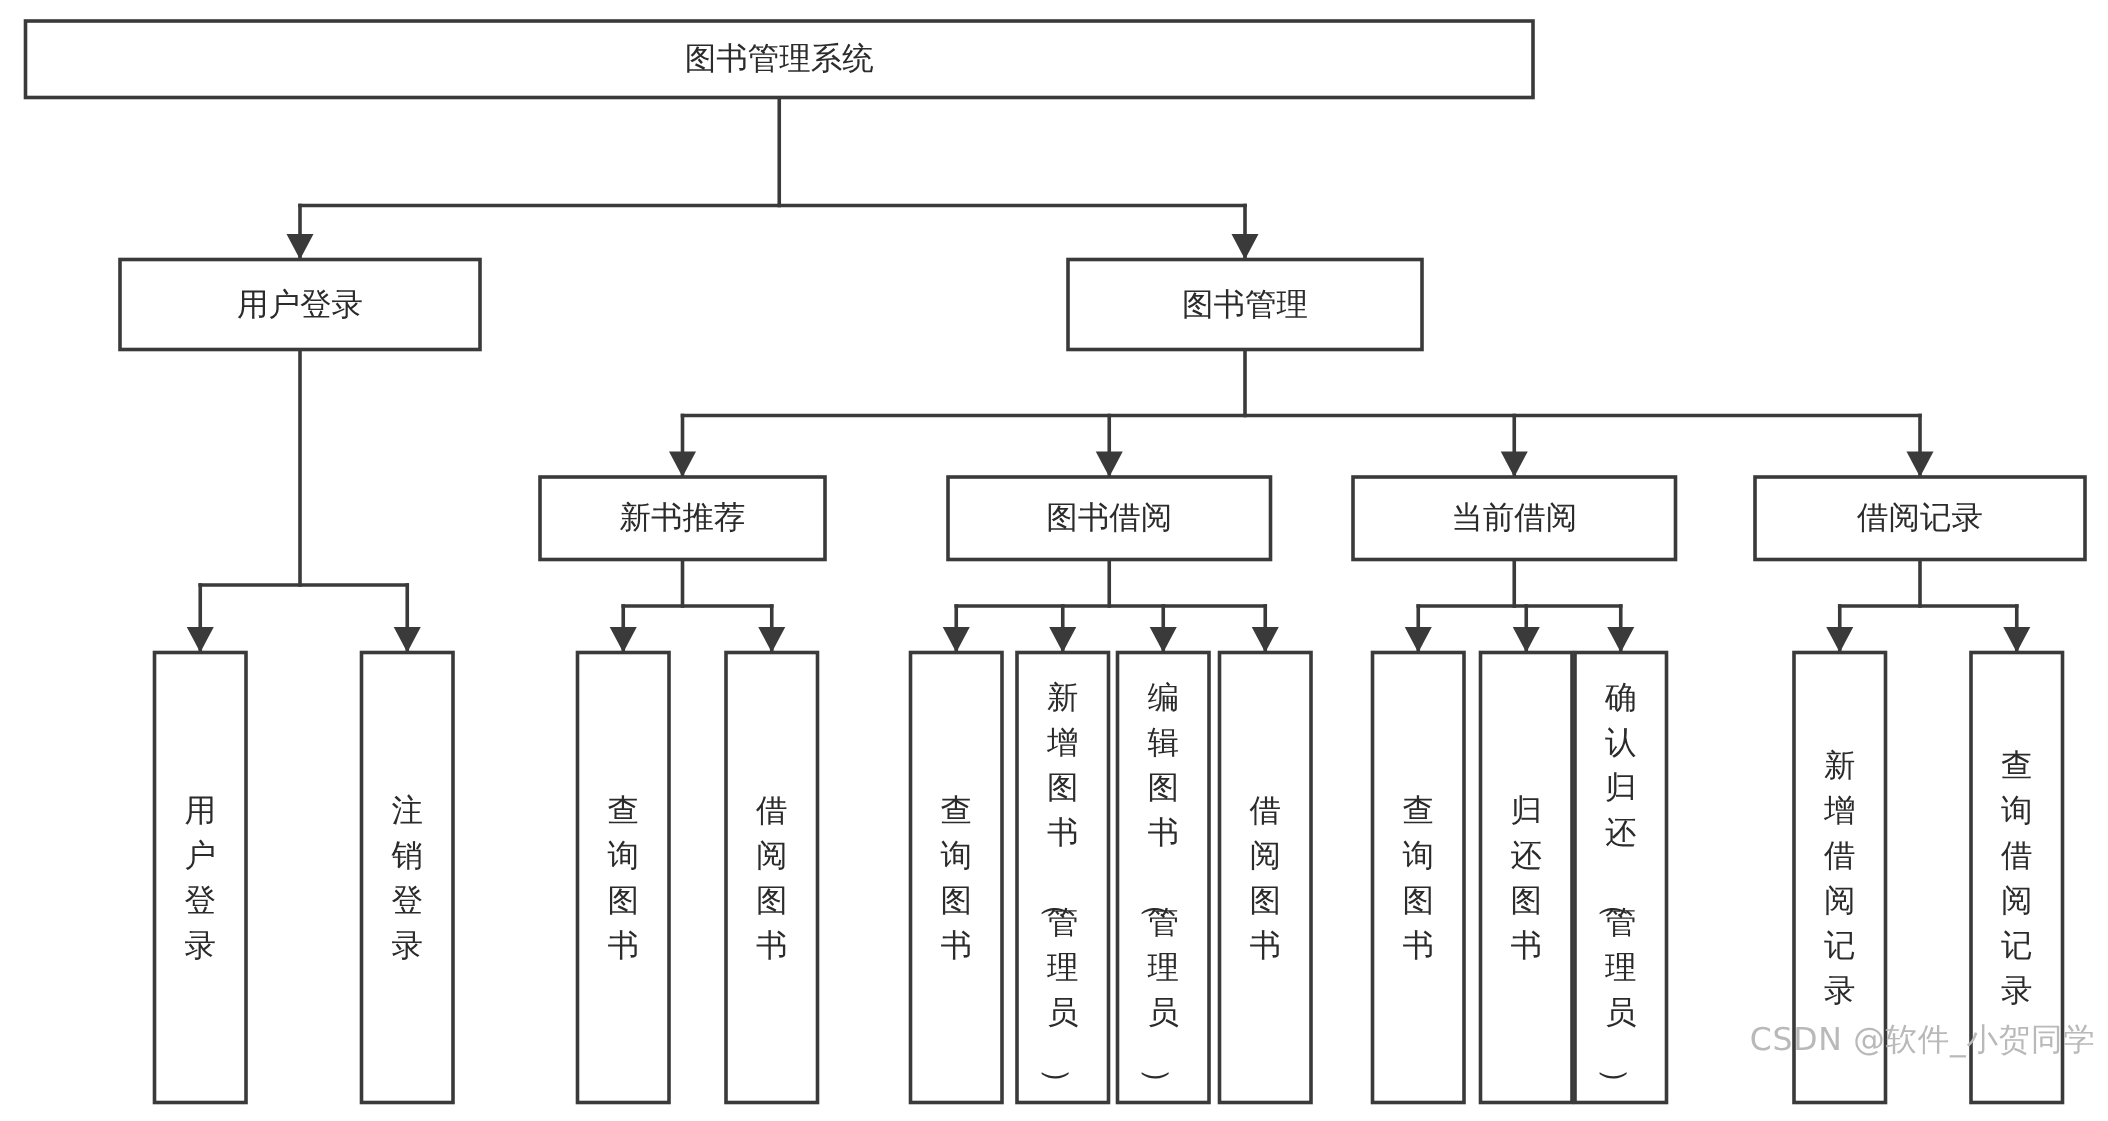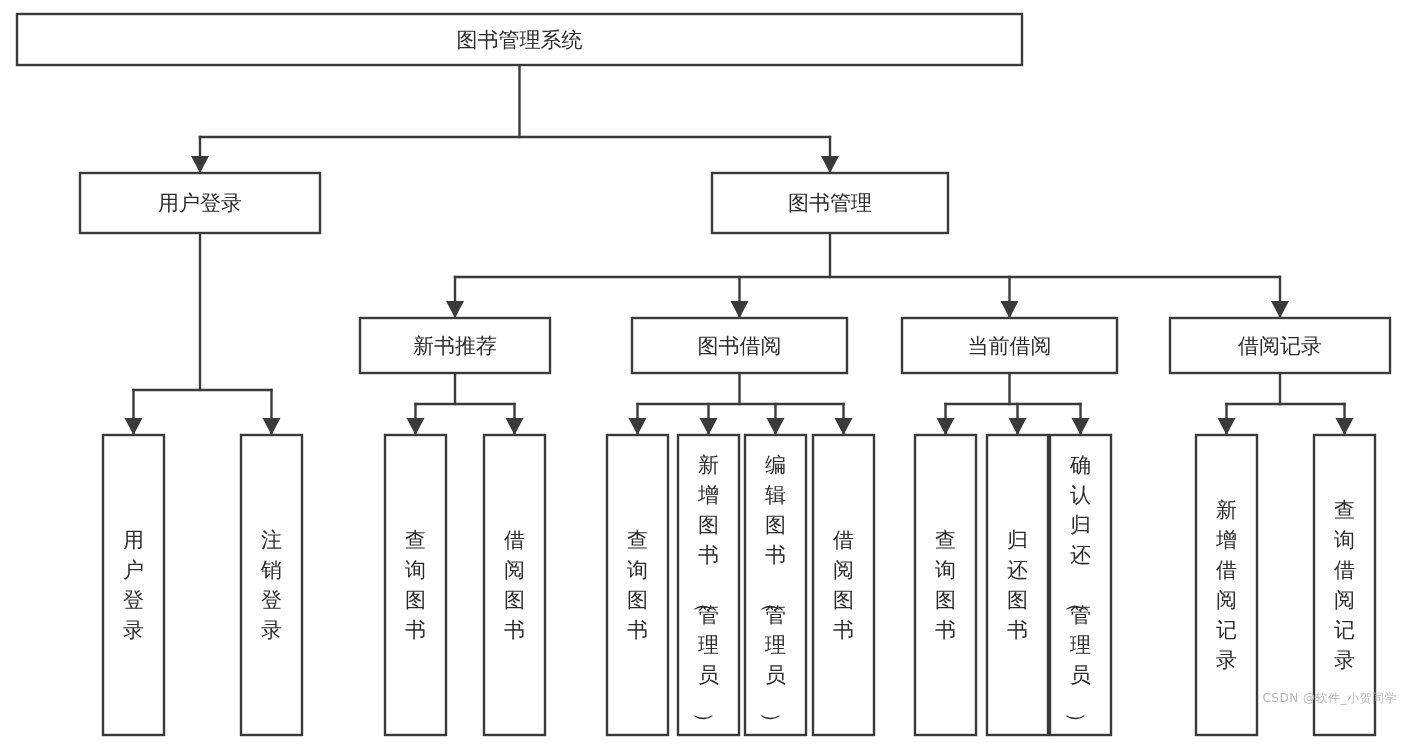--- a/index.html
+++ b/index.html
@@ -51,21 +51,21 @@
     font-size: 21px;
   }
   text.node-label.vertical-char {
     font-size: 21px;
   }
   .watermark-text {
     position: absolute;
     right: 8px;
     bottom: 4px;
     font-family: "DejaVu Sans", "Liberation Sans", sans-serif;
-    font-size: 12px;
+    font-size: 21px;
     color: #b9b9b9;
     letter-spacing: 0.5px;
     white-space: nowrap;
     user-select: none;
   }
 </style>
 </head>
 <body>
 
 <div id="diagram-root">

